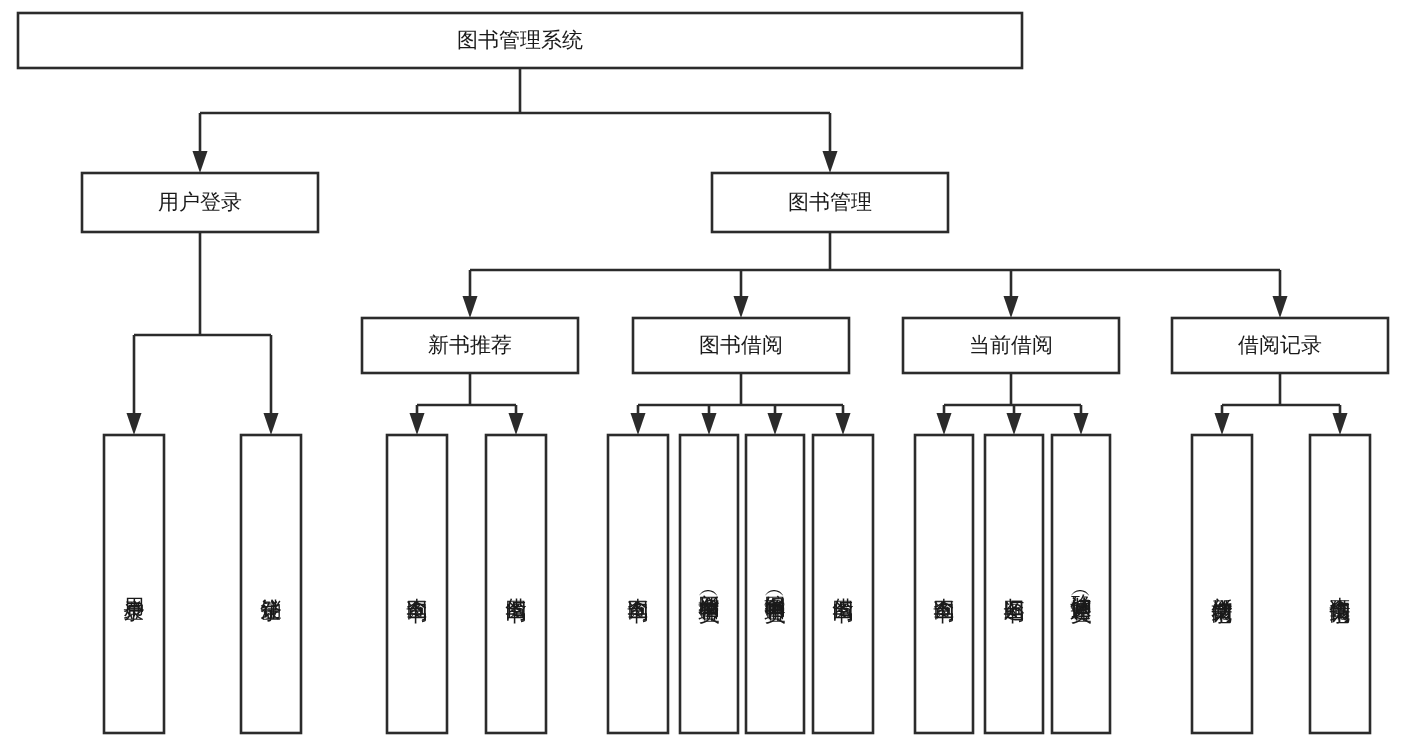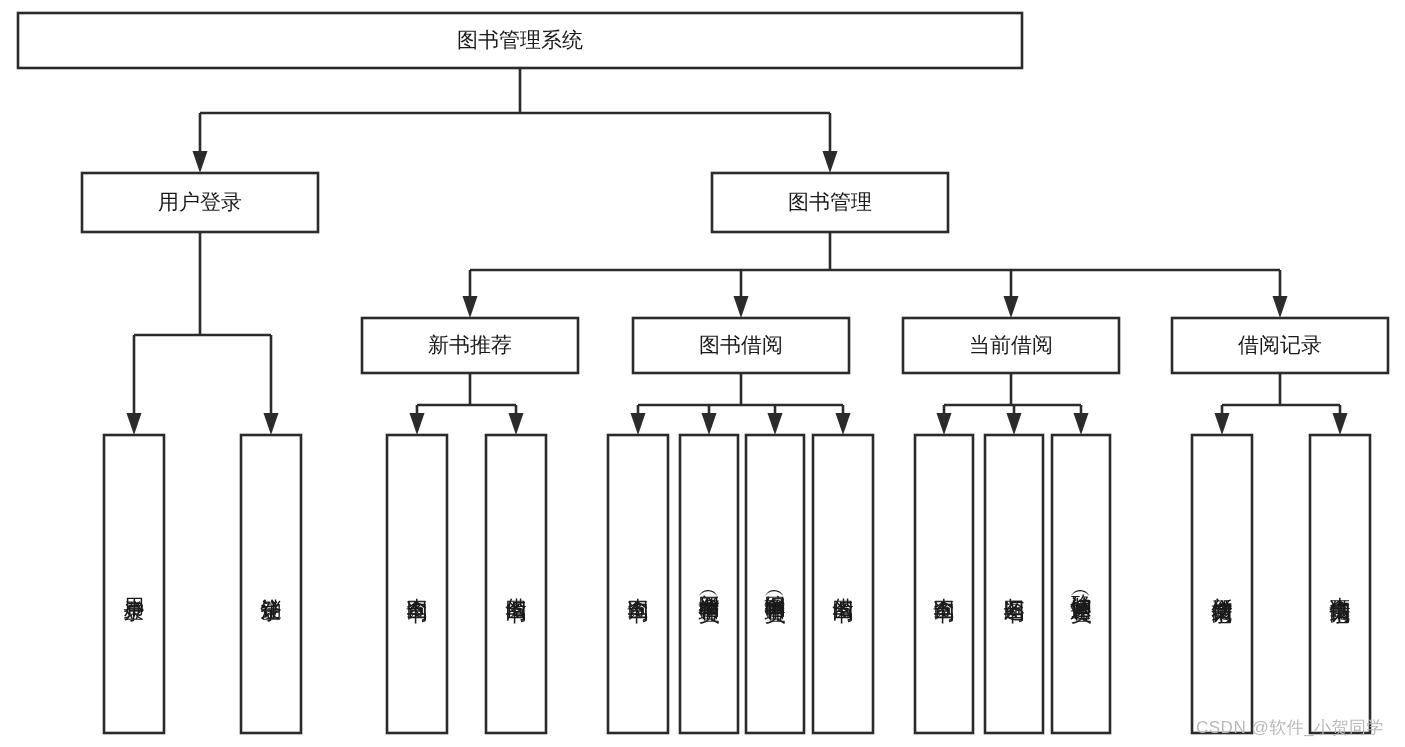--- a/index.html
+++ b/index.html
@@ -214,15 +214,14 @@
         <div class="leaf-label-text">确认归还（管理员）</div>
       </div>
       <div class="leaf-label-box" style="left: 1192px; top: 435px; width: 60px; height: 298px;">
         <div class="leaf-label-text">新增借阅记录</div>
       </div>
       <div class="leaf-label-box" style="left: 1310px; top: 435px; width: 60px; height: 298px;">
         <div class="leaf-label-text">查询借阅记录</div>
       </div>
     </div>
 
-  <div class="watermark" style="left: 1196px; top: 716px;">CSDN @软件_小贺同学</div>
 
 </div>
 
 </body></html>

